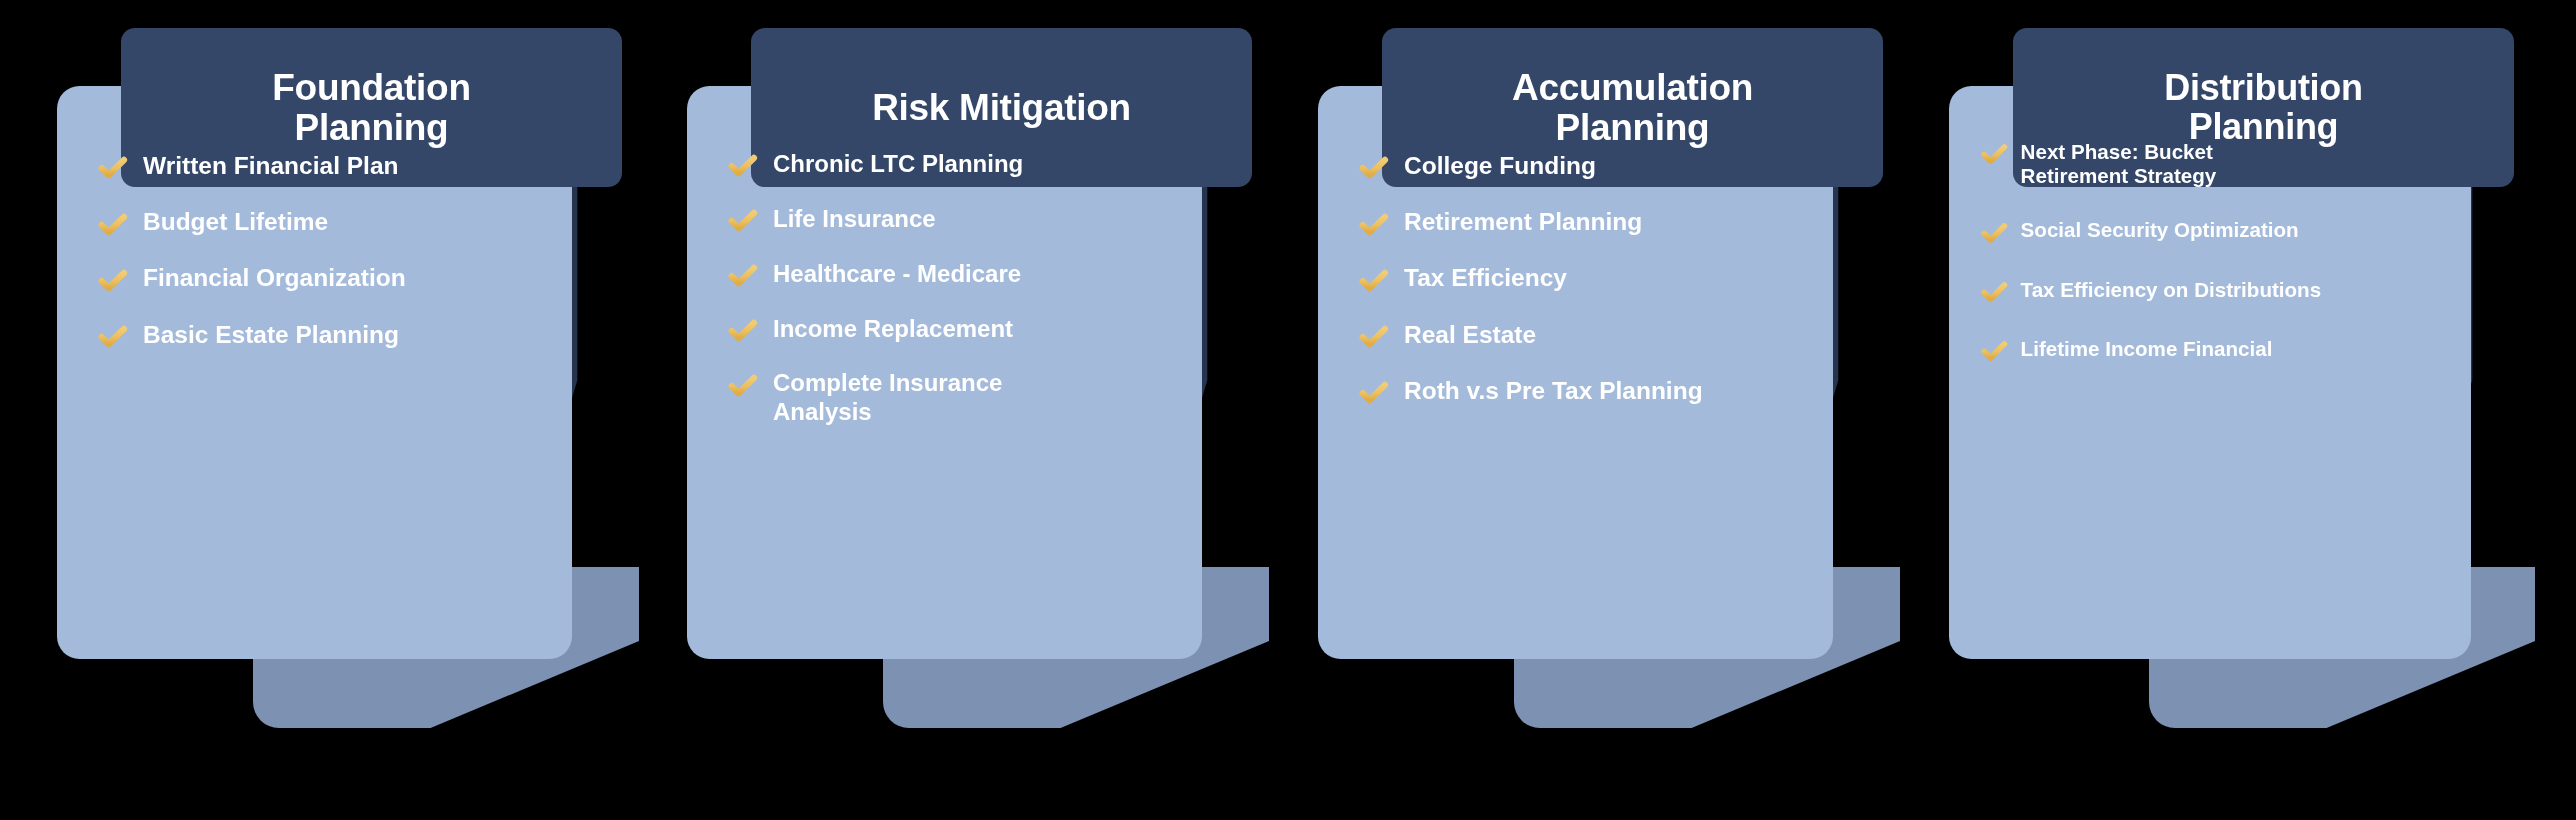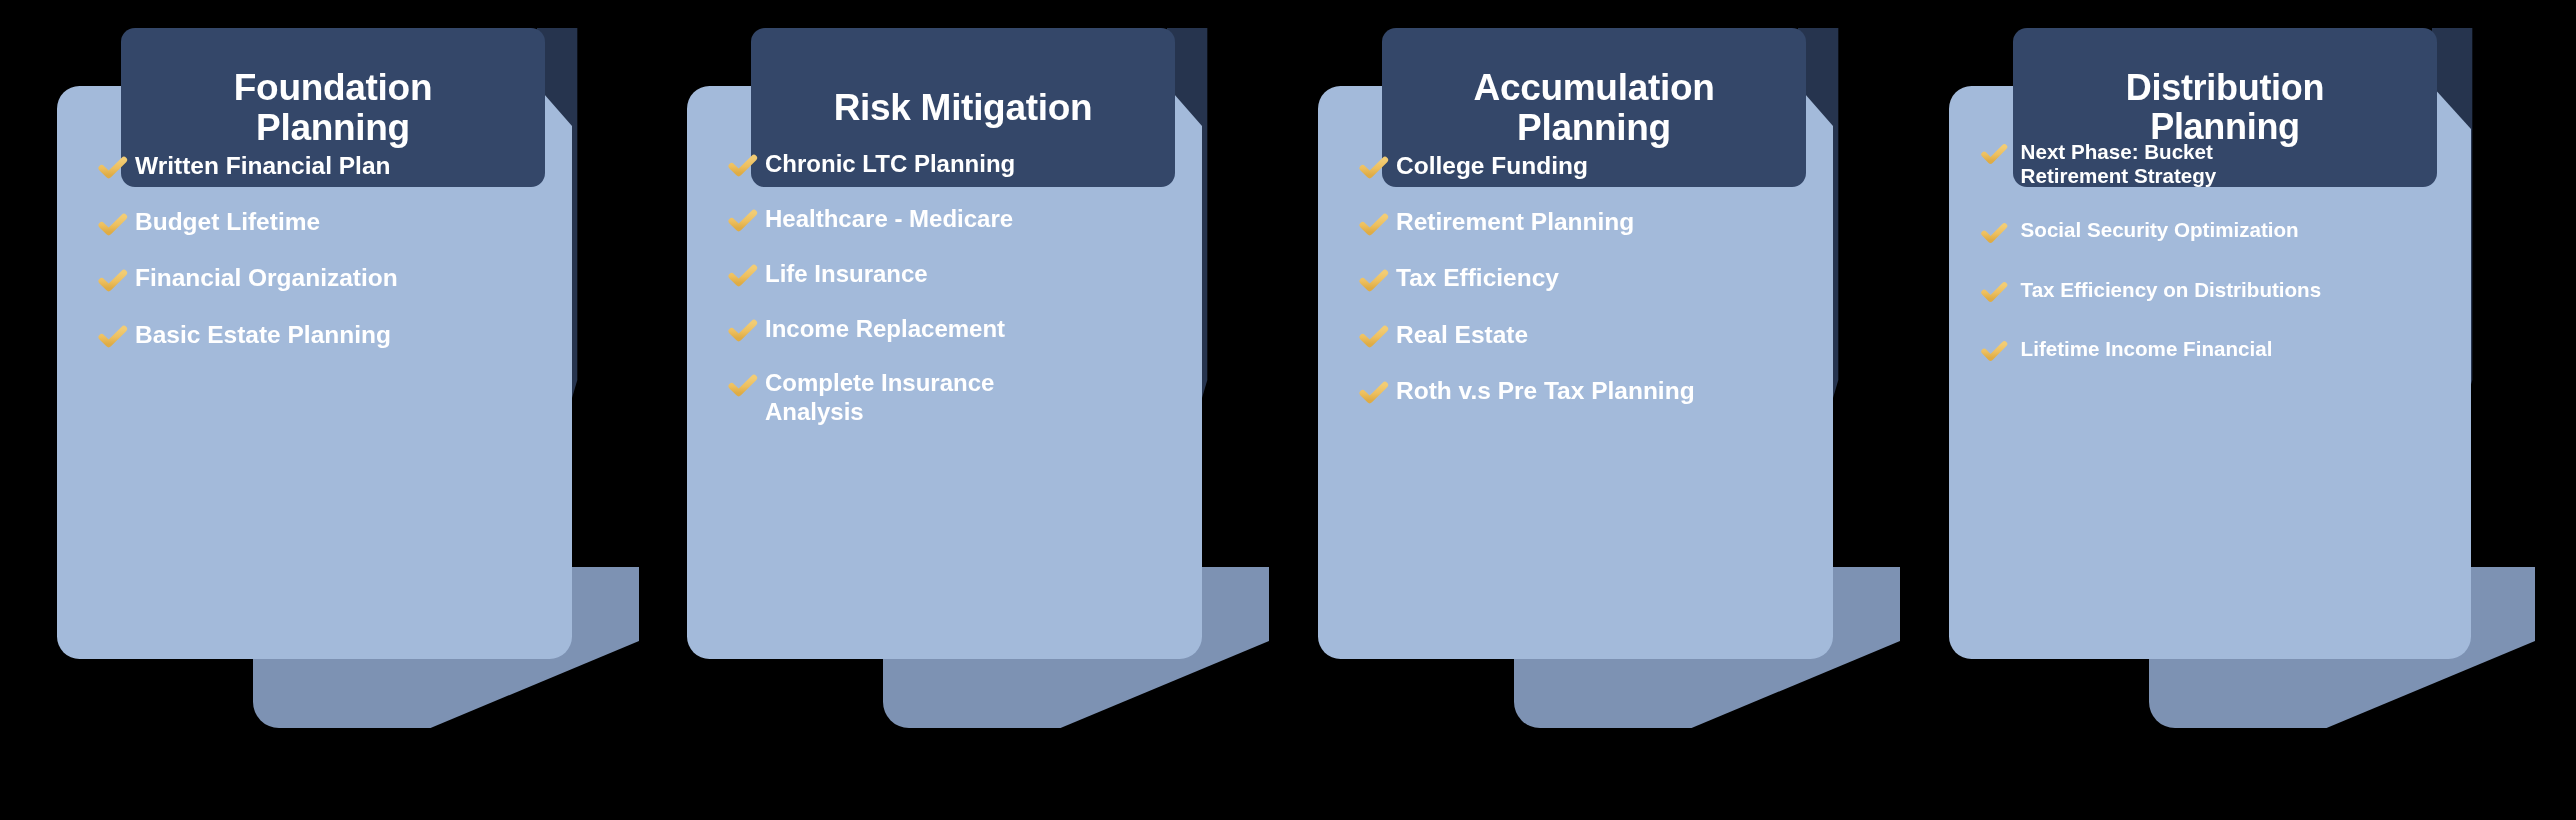--- a/index.html
+++ b/index.html
@@ -28,40 +28,40 @@
   }
   
   .body{
     position:absolute;left:0px;top:86px;width:515px;height:573px;
     background:#a3bada;
     border-radius:22.5px;
     clip-path:polygon(0 0, 480px 0, 515px 40px, 515px 100%, 0 100%);
   }
   
   .header{
-    position:absolute;left:64px;top:28px;width:424px;height:159px;
+    position:absolute;left:64px;top:28px;width:501px;height:159px;
     background:#344769;
     border-radius:14px;
     display:flex;align-items:center;justify-content:center;
     box-sizing:border-box;padding:0 11.6px;
     z-index:3;
   }
   .header h2{
     margin:0;color:#ffffff;text-align:center;
     font-size:37px;line-height:1.08;font-weight:bold;
     letter-spacing:-0.3px;
   }
 
   
   .list{
     position:absolute;left:0;top:86px;width:515px;height:573px;
     padding:68px 11.6px 0 39px;box-sizing:border-box;z-index:4;
   }
   .item{
-    display:flex;align-items:flex-start;gap:6px;
+    display:flex;align-items:flex-start;gap:14px;
     margin-bottom:23px;
   }
   .check{
     flex:0 0 auto;width:33px;height:33px;margin-top:1.3px;
   }
   .check svg{display:block;width:33px;height:33px;}
   .label{
     color:#ffffff;font-weight:bold;font-size:24.5px;line-height:1.18;
     padding-top:1.9px;white-space:pre-line;
   }
@@ -190,36 +190,36 @@
   <defs>
     <linearGradient id="gcheck" x1="0" y1="0" x2="0" y2="1">
       <stop offset="0%" stop-color="#F2CC74"></stop>
       <stop offset="55%" stop-color="#EDBF5E"></stop>
       <stop offset="100%" stop-color="#DFAC45"></stop>
     </linearGradient>
   </defs>
   <path d="M9 27 L20 38 L44 14" fill="none" stroke="url(#gcheck)" stroke-width="10" stroke-linecap="round" stroke-linejoin="round"></path>
 </svg>
           </span>
+          <span class="label">Life Insurance</span>
+        </div>
+        <div class="item">
+          <span class="check">
+<svg viewBox="0 0 52 52" xmlns="http://www.w3.org/2000/svg" aria-hidden="true">
+  <defs>
+    <linearGradient id="gcheck" x1="0" y1="0" x2="0" y2="1">
+      <stop offset="0%" stop-color="#F2CC74"></stop>
+      <stop offset="55%" stop-color="#EDBF5E"></stop>
+      <stop offset="100%" stop-color="#DFAC45"></stop>
+    </linearGradient>
+  </defs>
+  <path d="M9 27 L20 38 L44 14" fill="none" stroke="url(#gcheck)" stroke-width="10" stroke-linecap="round" stroke-linejoin="round"></path>
+</svg>
+          </span>
           <span class="label">Healthcare - Medicare</span>
-        </div>
-        <div class="item">
-          <span class="check">
-<svg viewBox="0 0 52 52" xmlns="http://www.w3.org/2000/svg" aria-hidden="true">
-  <defs>
-    <linearGradient id="gcheck" x1="0" y1="0" x2="0" y2="1">
-      <stop offset="0%" stop-color="#F2CC74"></stop>
-      <stop offset="55%" stop-color="#EDBF5E"></stop>
-      <stop offset="100%" stop-color="#DFAC45"></stop>
-    </linearGradient>
-  </defs>
-  <path d="M9 27 L20 38 L44 14" fill="none" stroke="url(#gcheck)" stroke-width="10" stroke-linecap="round" stroke-linejoin="round"></path>
-</svg>
-          </span>
-          <span class="label">Life Insurance</span>
         </div>
         <div class="item">
           <span class="check">
 <svg viewBox="0 0 52 52" xmlns="http://www.w3.org/2000/svg" aria-hidden="true">
   <defs>
     <linearGradient id="gcheck" x1="0" y1="0" x2="0" y2="1">
       <stop offset="0%" stop-color="#F2CC74"></stop>
       <stop offset="55%" stop-color="#EDBF5E"></stop>
       <stop offset="100%" stop-color="#DFAC45"></stop>
     </linearGradient>

